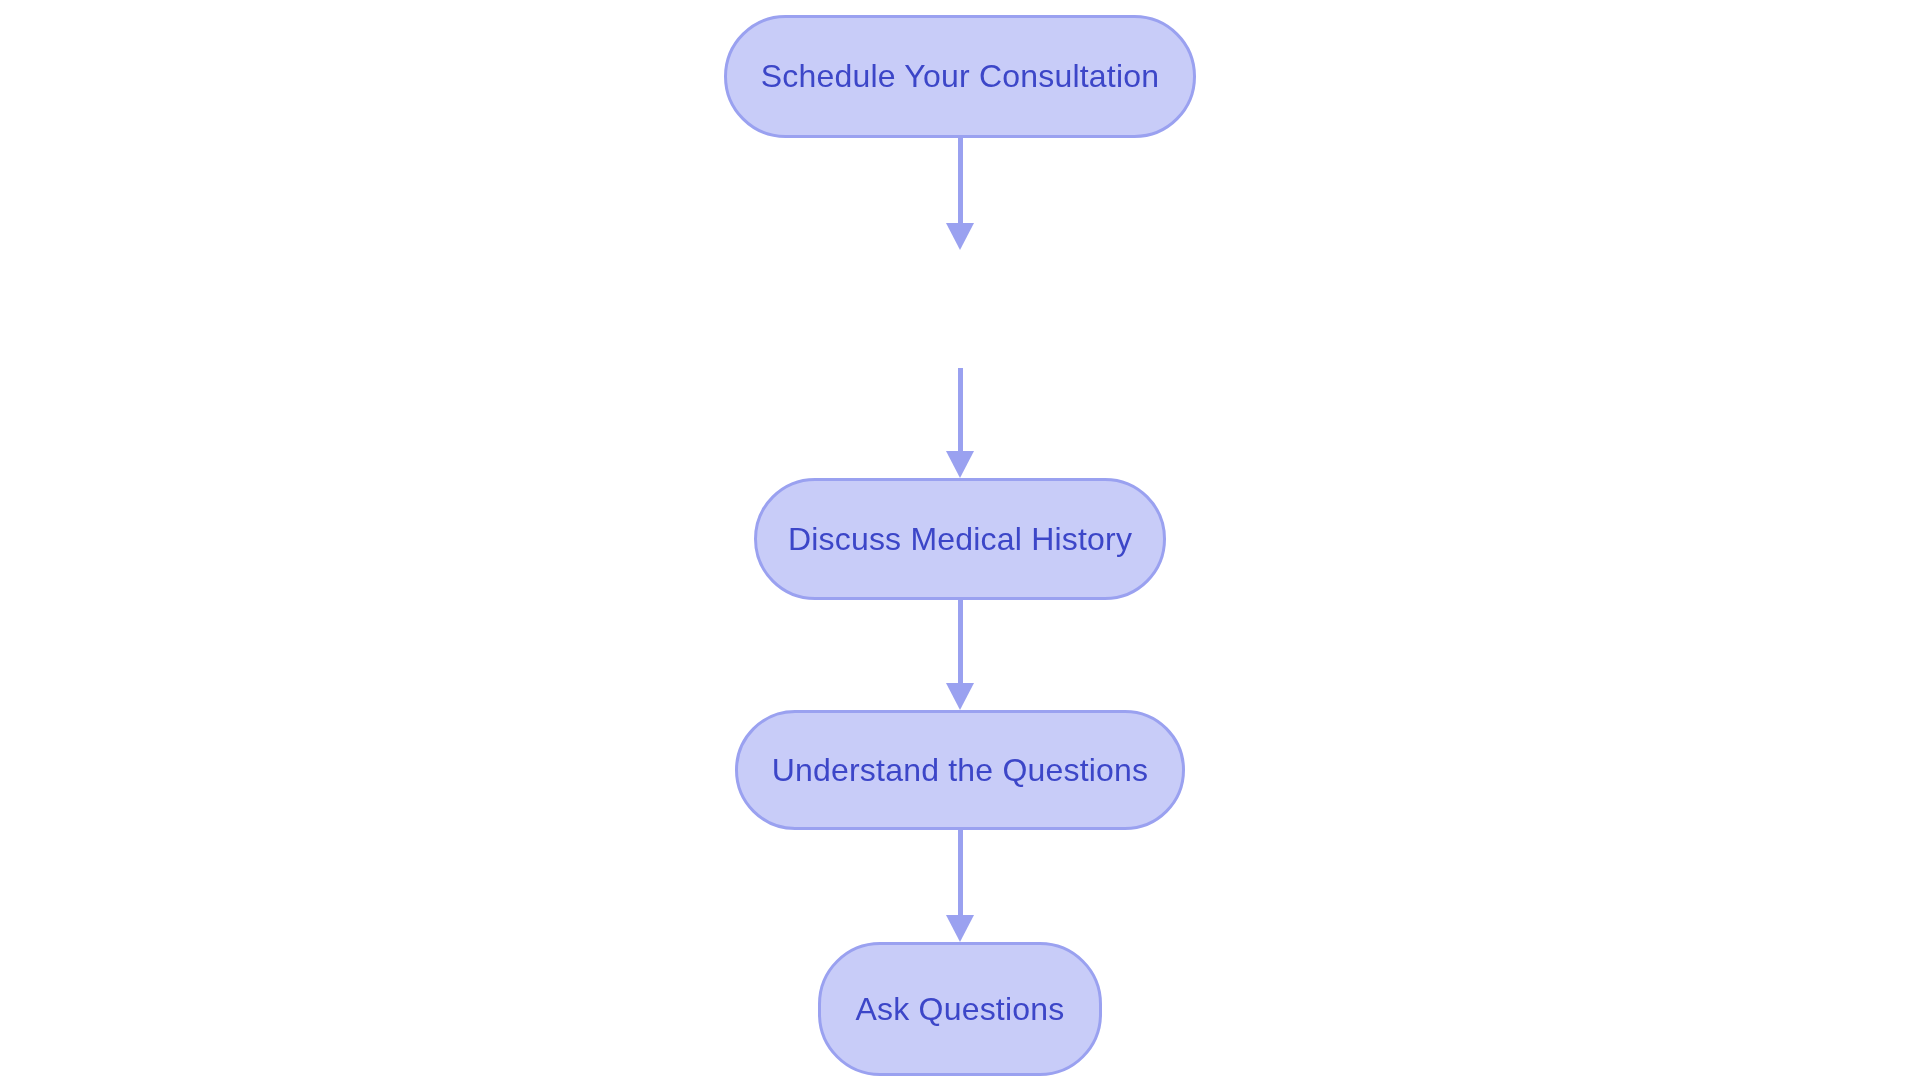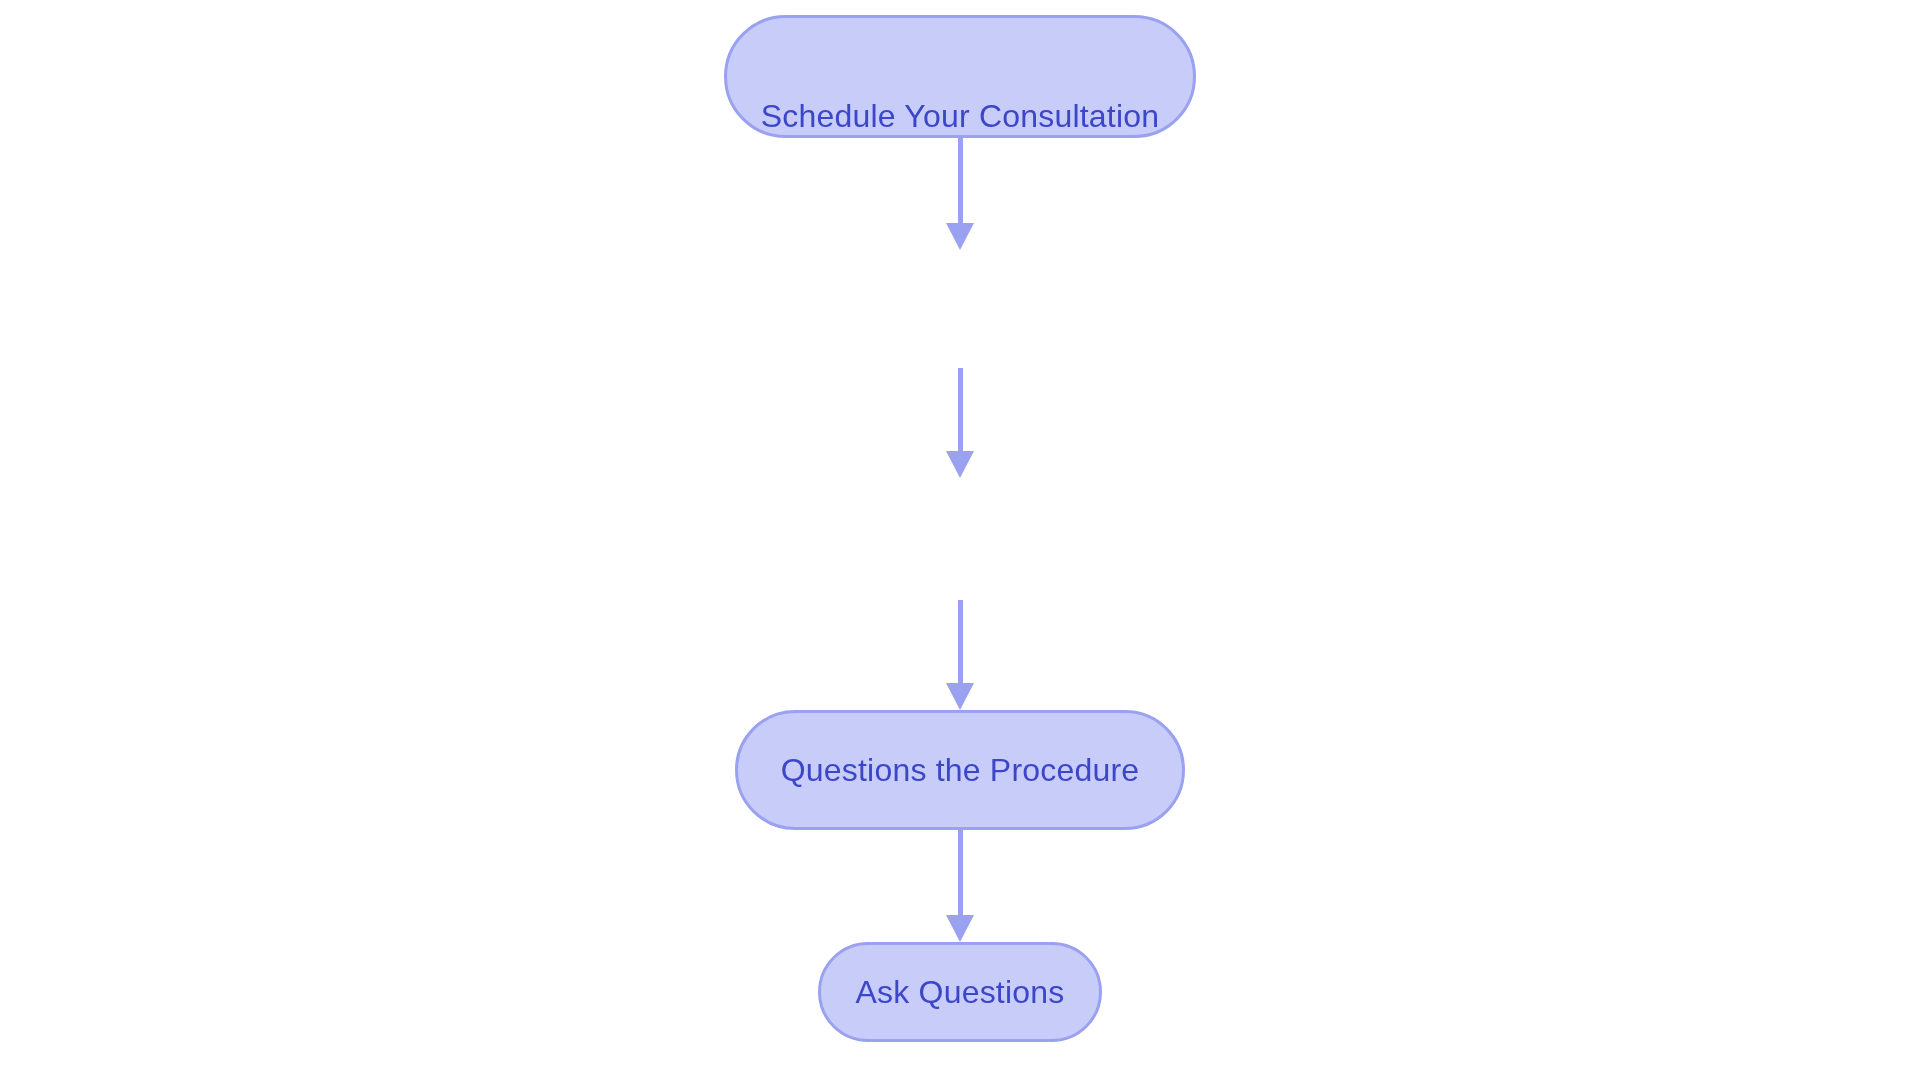--- a/index.html
+++ b/index.html
@@ -32,25 +32,25 @@
     border: 3px solid var(--node-border);
     border-radius: 62px;
     white-space: nowrap;
   }
   .flow-node .node-label {
     color: var(--node-text);
     font-size: 32px;
     font-weight: 400;
     letter-spacing: 0.2px;
   }
-  .node-1 { left: 724px; top: 15px;  width: 472px; height: 123px; align-items: flex-end; }
+  .node-1 { left: 724px; top: 15px;  width: 472px; height: 123px; }
   .node-2 { left: 742px; top: 250px; width: 435px; height: 118px; }
   .node-3 { left: 754px; top: 478px; width: 412px; height: 122px; }
   .node-4 { left: 735px; top: 710px; width: 450px; height: 120px; }
-  .node-5 { left: 818px; top: 942px; width: 284px; height: 100px; }
+  .node-5 { left: 818px; top: 942px; width: 284px; height: 134px; }
   .connector {
     position: absolute;
     left: 946px;
     width: 28px;
     display: flex;
     flex-direction: column;
     align-items: center;
   }
   .connector .arrow-line {
     width: 5px;
@@ -82,28 +82,31 @@
     <div class="arrow-line"></div>
     <div class="arrow-head"></div>
   </div>
 
 
   <div class="connector conn-2">
     <div class="arrow-line"></div>
     <div class="arrow-head"></div>
   </div>
 
+  <div class="flow-node node-3">
+    <span class="node-label">Discuss Medical History</span>
+  </div>
 
   <div class="connector conn-3">
     <div class="arrow-line"></div>
     <div class="arrow-head"></div>
   </div>
 
   <div class="flow-node node-4">
-    <span class="node-label">Questions the Procedure</span>
+    <span class="node-label">Understand the Questions</span>
   </div>
 
   <div class="connector conn-4">
     <div class="arrow-line"></div>
     <div class="arrow-head"></div>
   </div>
 
   <div class="flow-node node-5">
     <span class="node-label">Ask Questions</span>
   </div>

